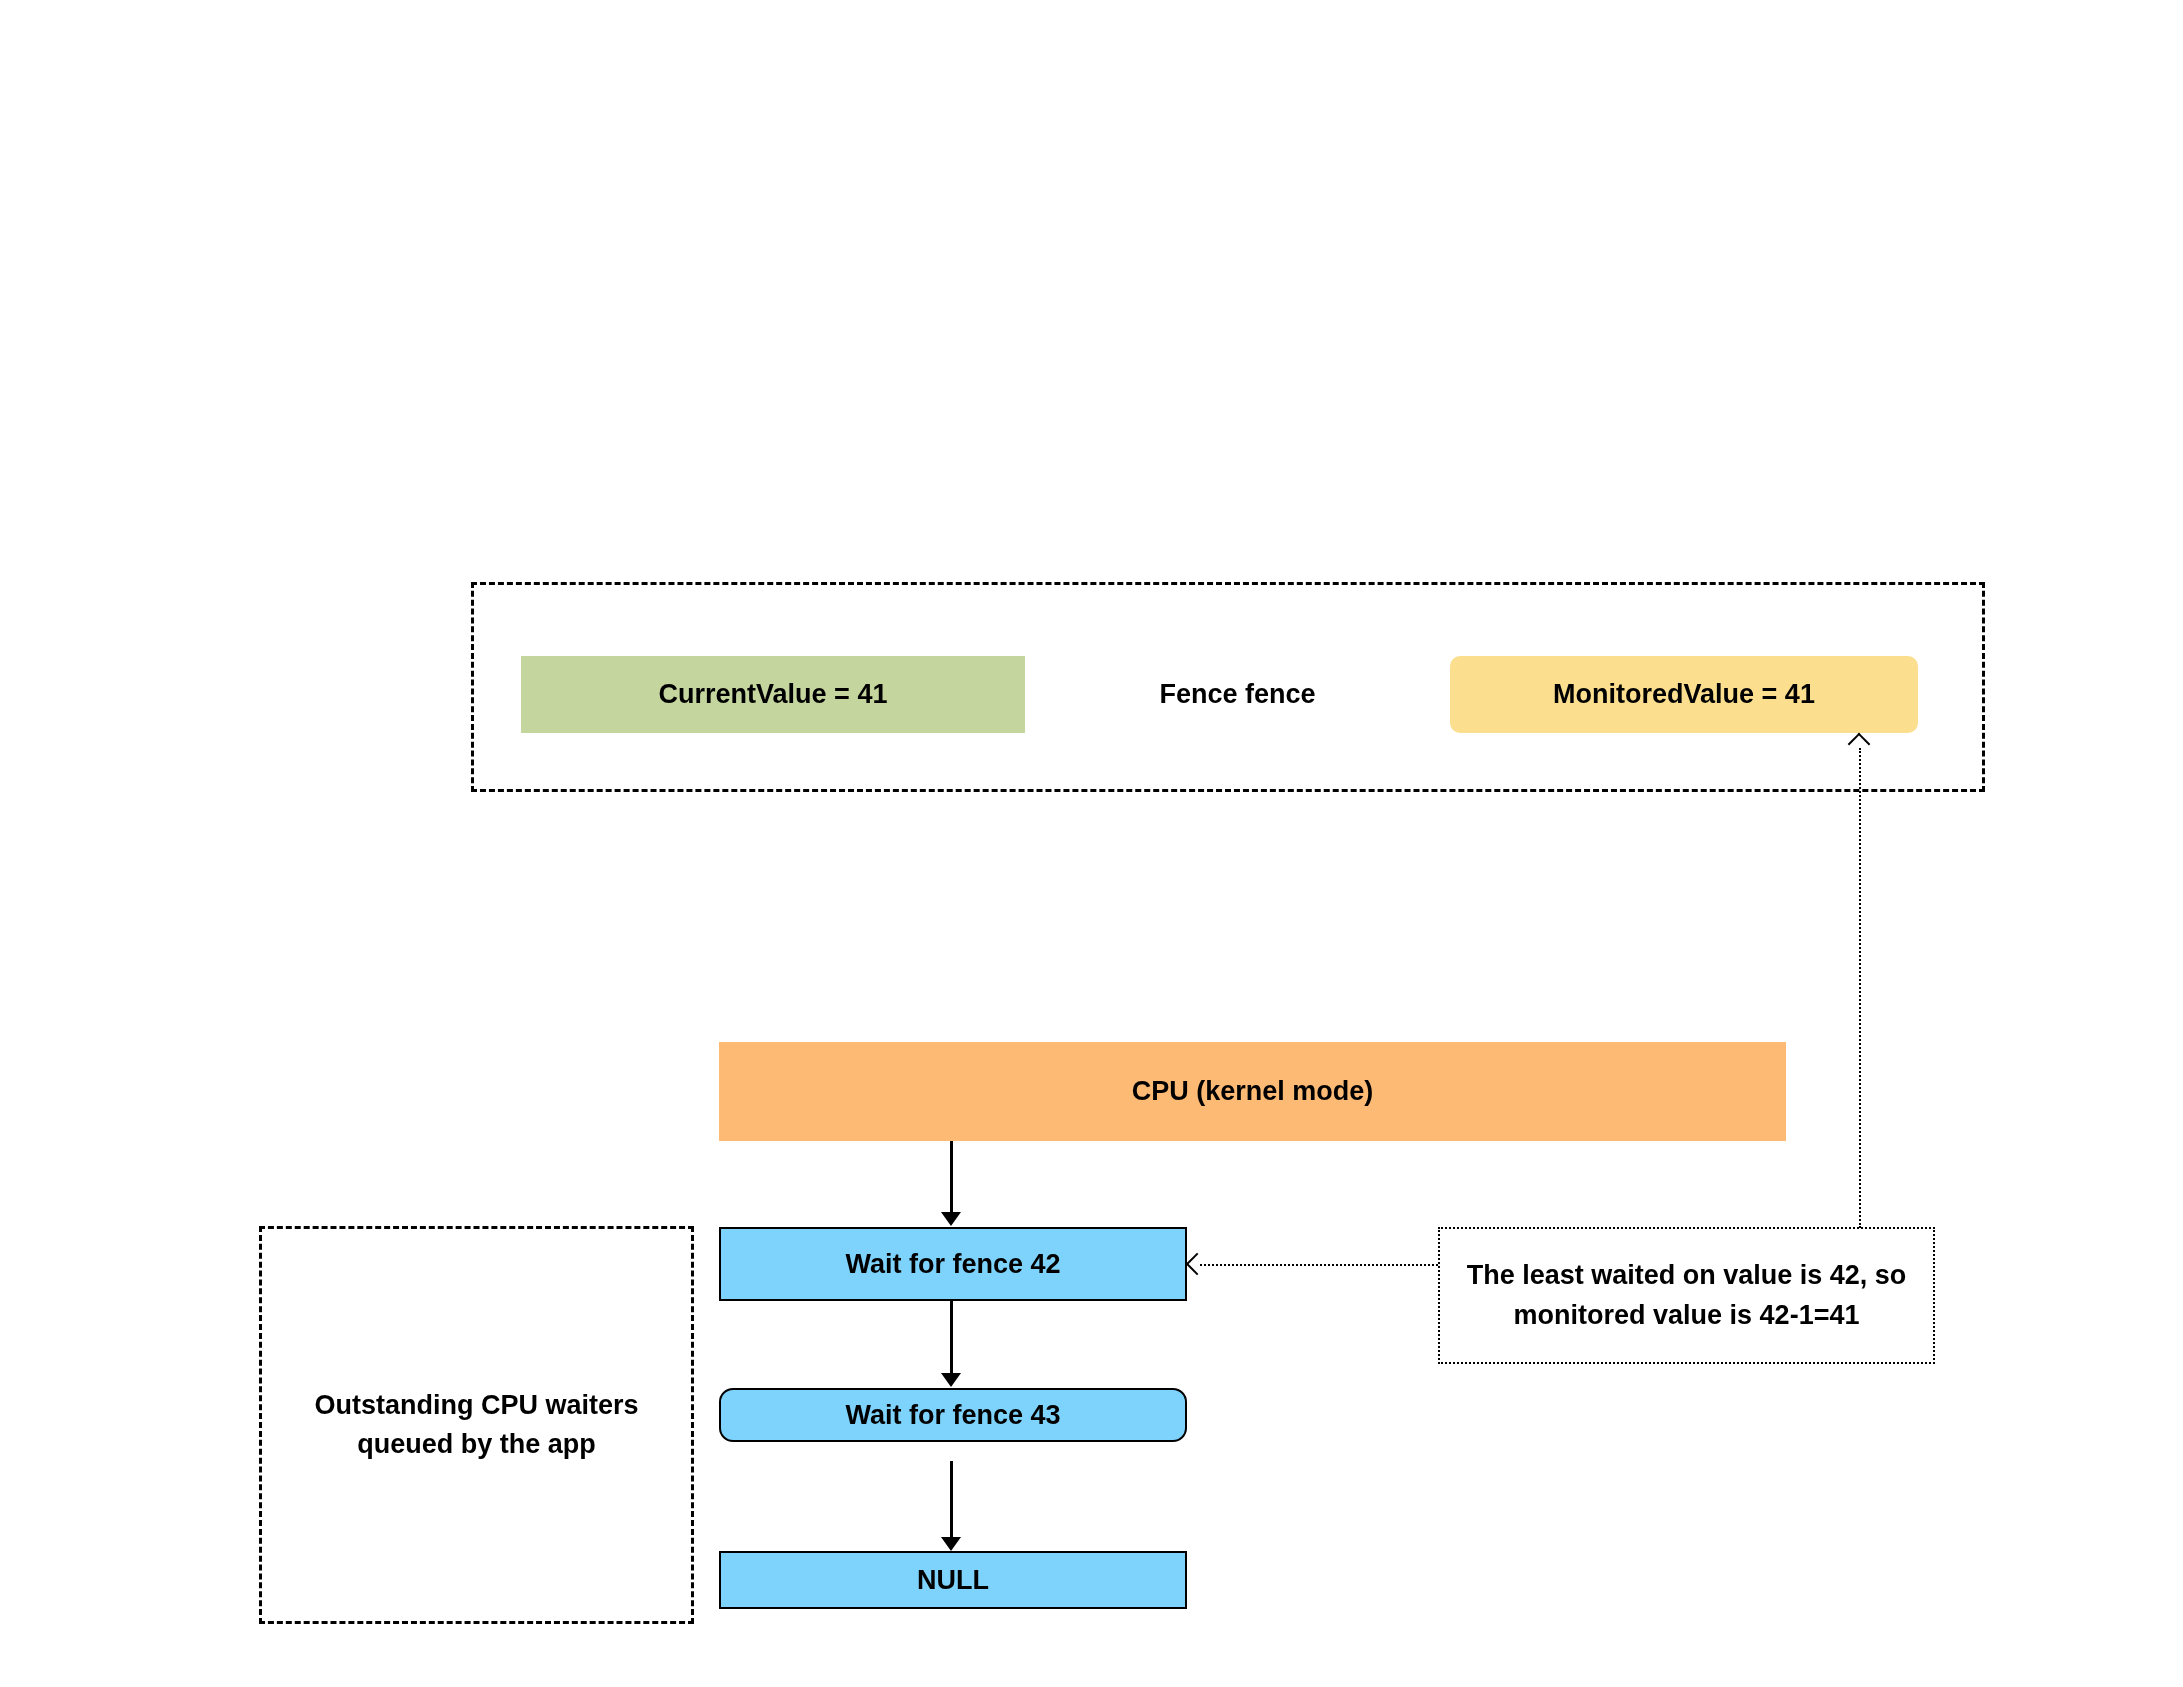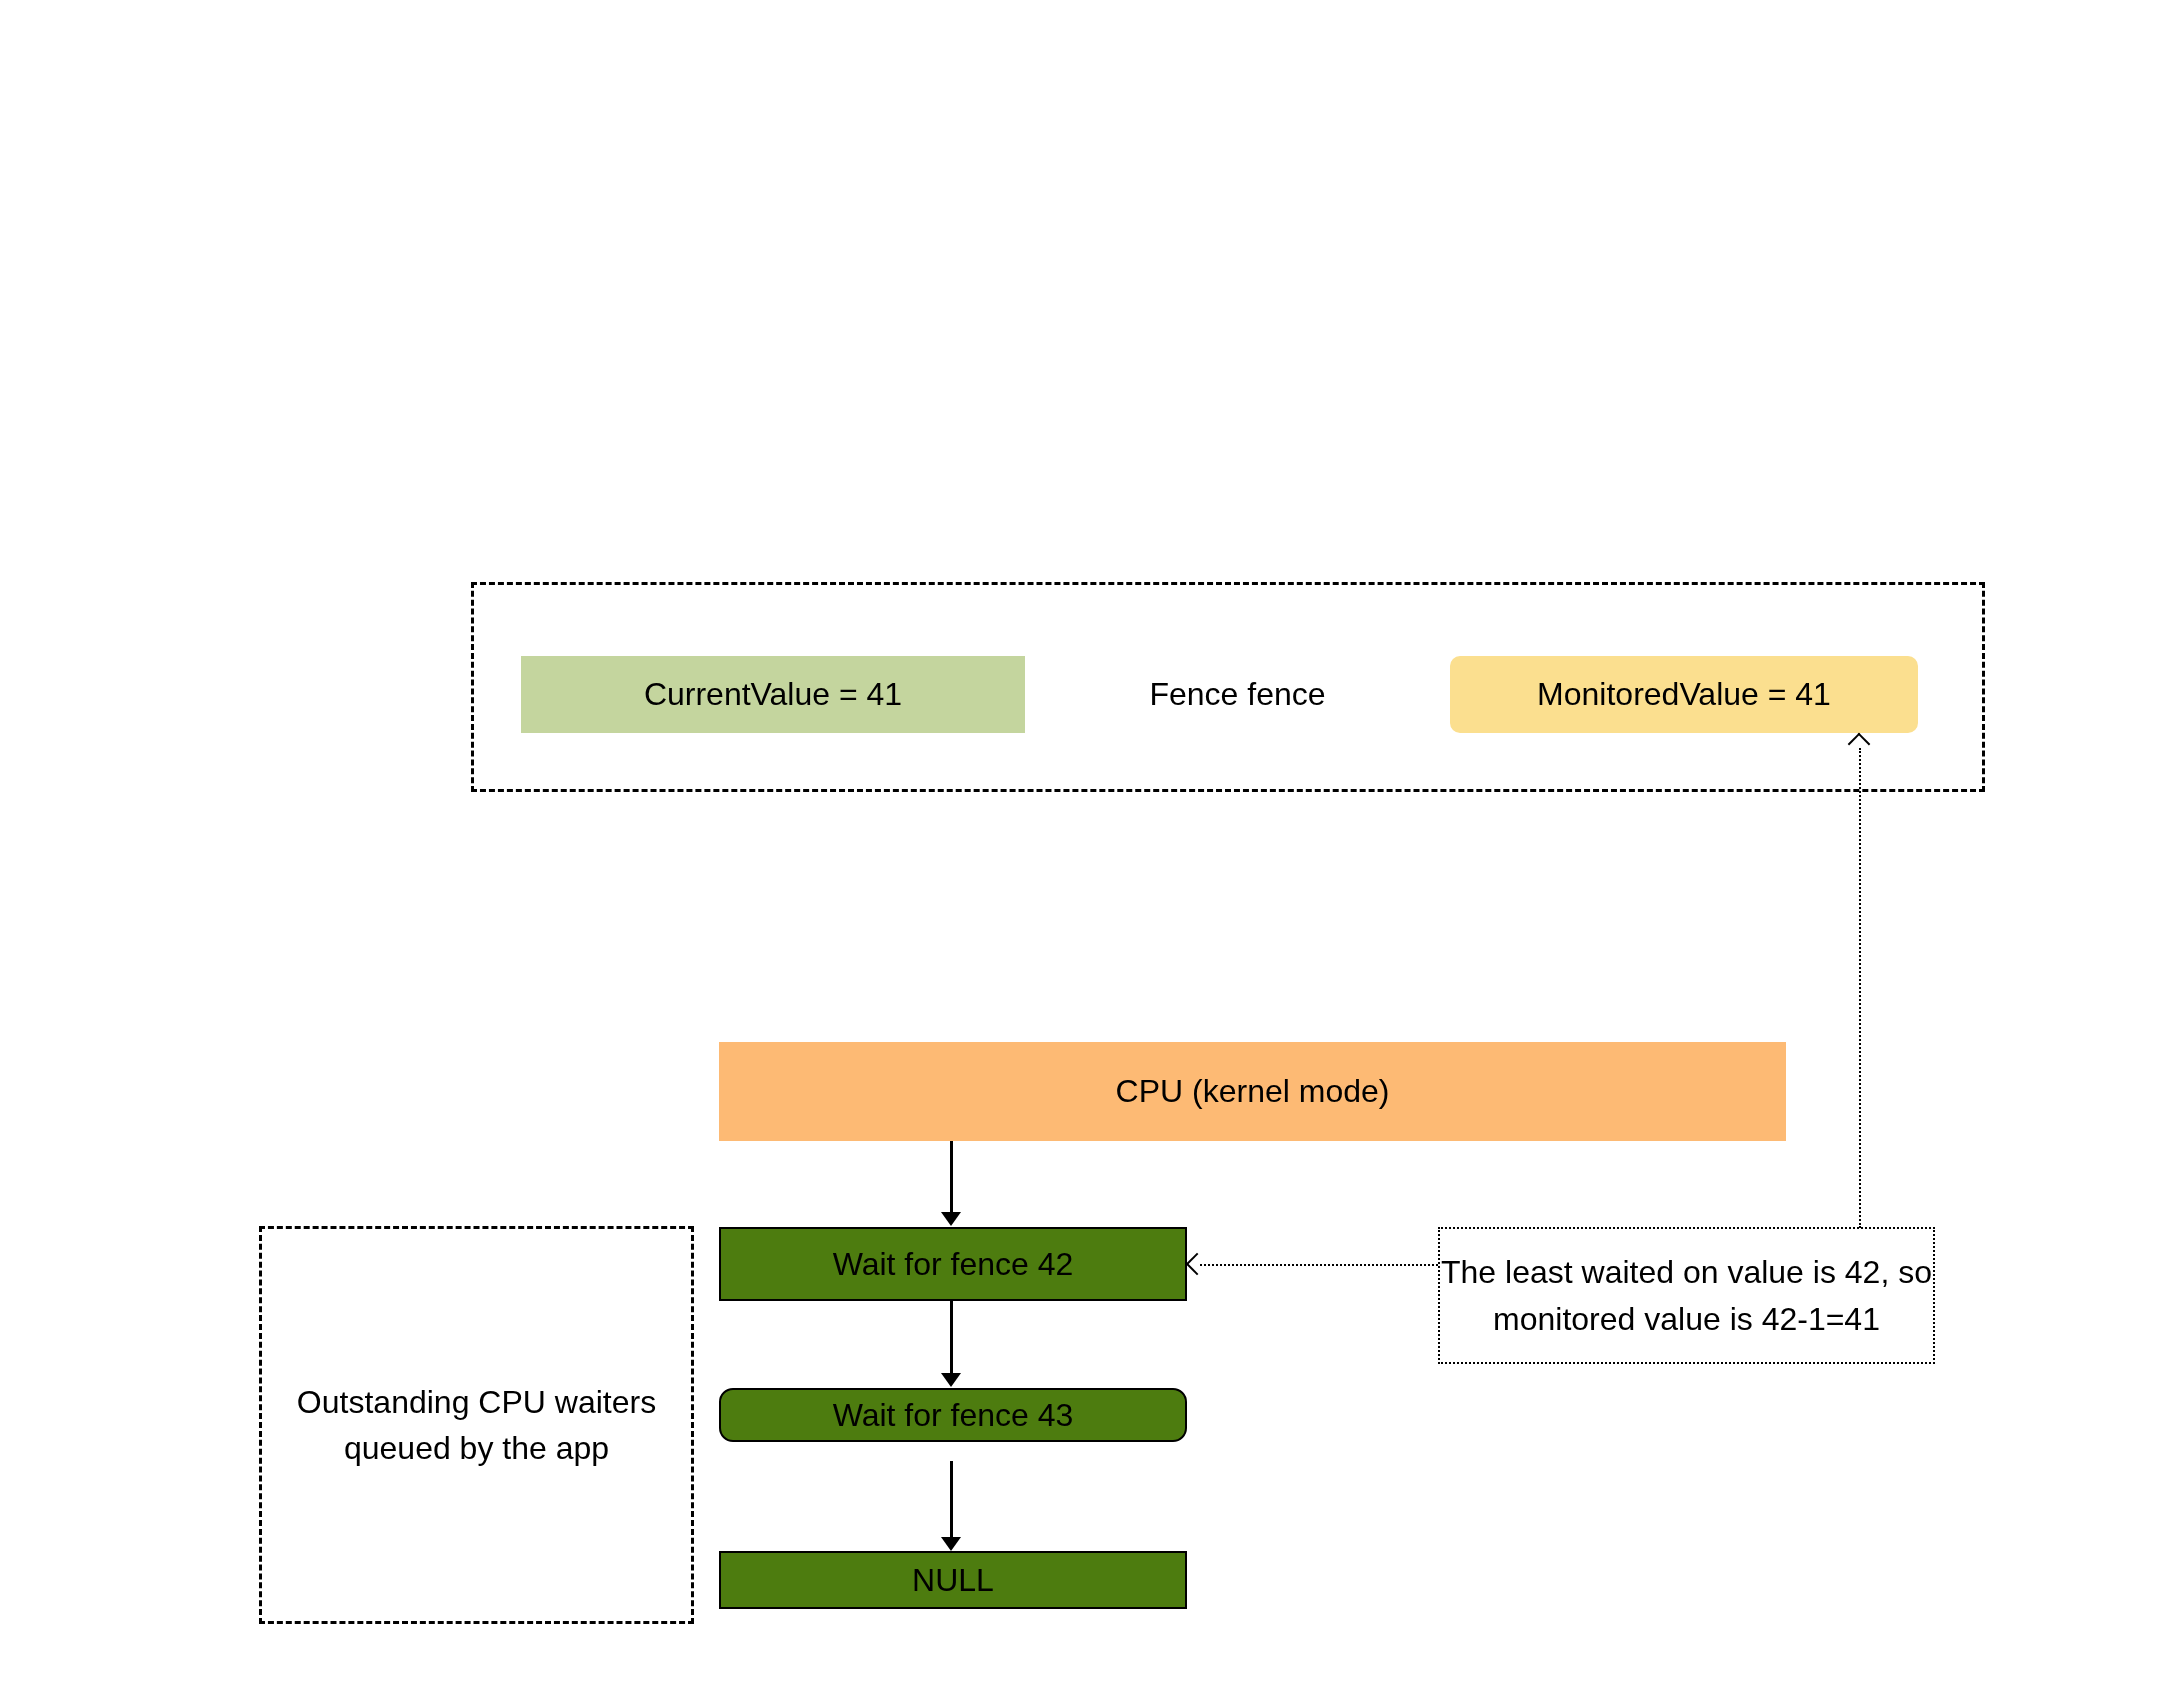--- a/index.html
+++ b/index.html
@@ -12,21 +12,21 @@
     color: #000000;
     overflow: hidden;
   }
   .abs { position: absolute; }
   .center-flex {
     display: flex;
     align-items: center;
     justify-content: center;
     text-align: center;
   }
-  .label { font-size: 32px; color: #000000; }
+  .label { font-size: 27px; color: #000000; font-weight: bold; }
 
   
   .fence-box {
     left: 471px; top: 582px; width: 1514px; height: 210px;
     border: 3.3px dashed #000000;
     box-sizing: border-box;
   }
   .current-value {
     left: 521px; top: 656px; width: 504px; height: 77px;
   }
@@ -38,21 +38,21 @@
   }
 
   
   .cpu-box {
     left: 719px; top: 1042px; width: 1067px; height: 99px;
   }
 
   
   .queue-box {
     left: 719px; width: 468px; height: 74px;
-    background: #4d7c0f;
+    background: #7dd3fc;
     border: 2.6px solid #000000;
     box-sizing: border-box;
   }
   .queue-1 { top: 1227px; }
   .queue-2 { top: 1388px; height: 54px; border-radius: 14px; }
   .queue-3 { top: 1551px; height: 58px; }
 
   
   .waiters-box {
     left: 259px; top: 1226px; width: 435px; height: 398px;

